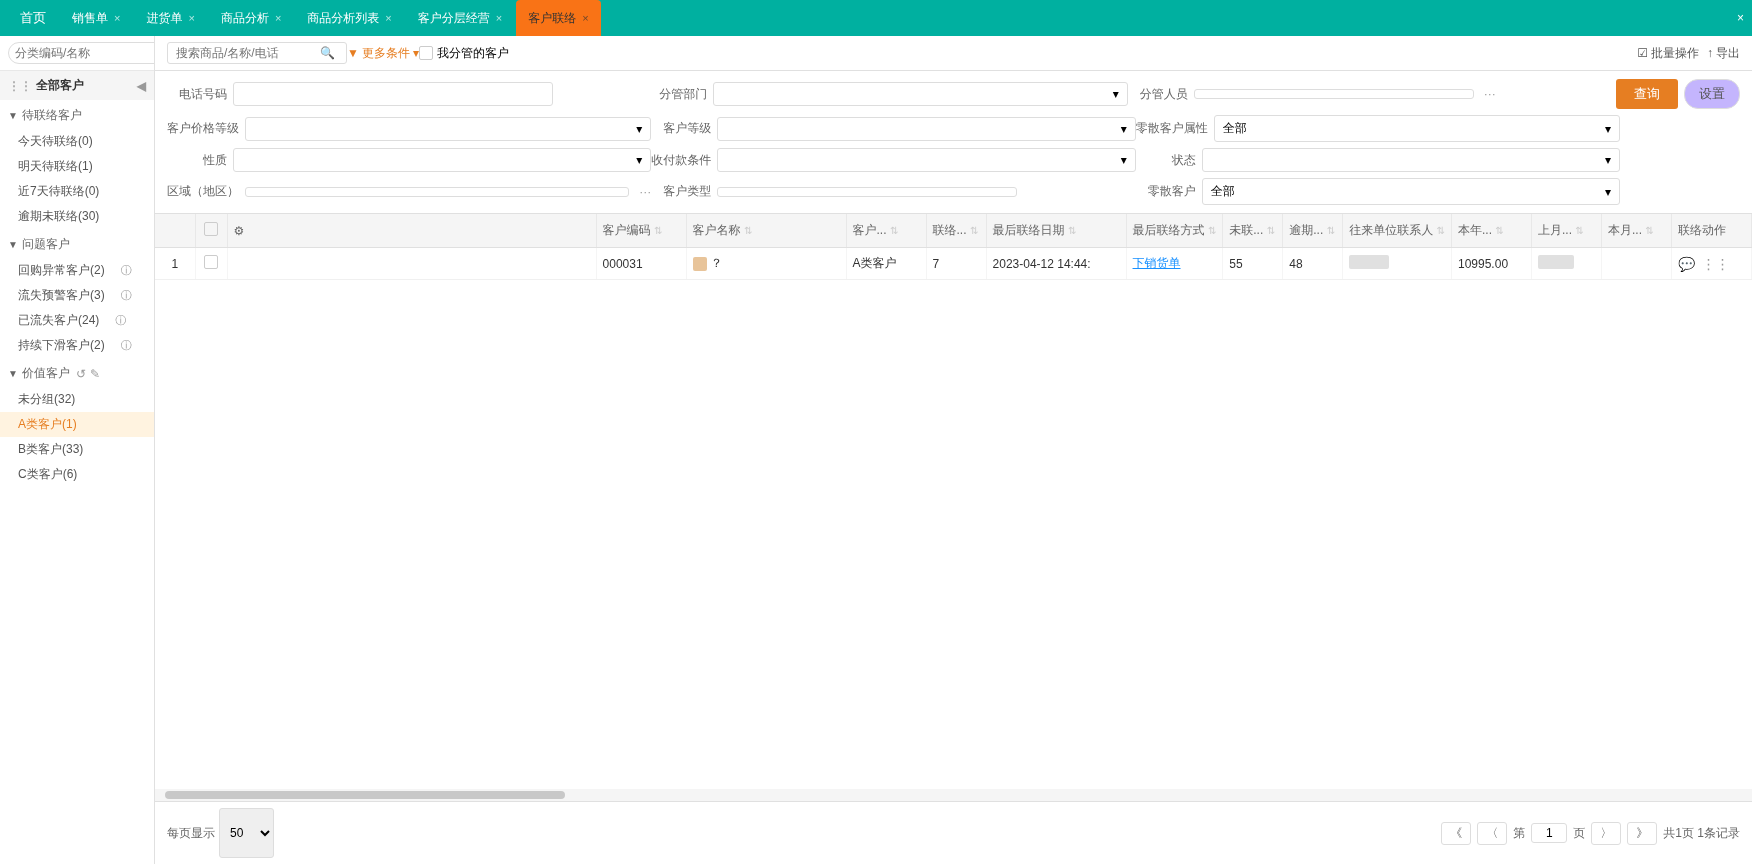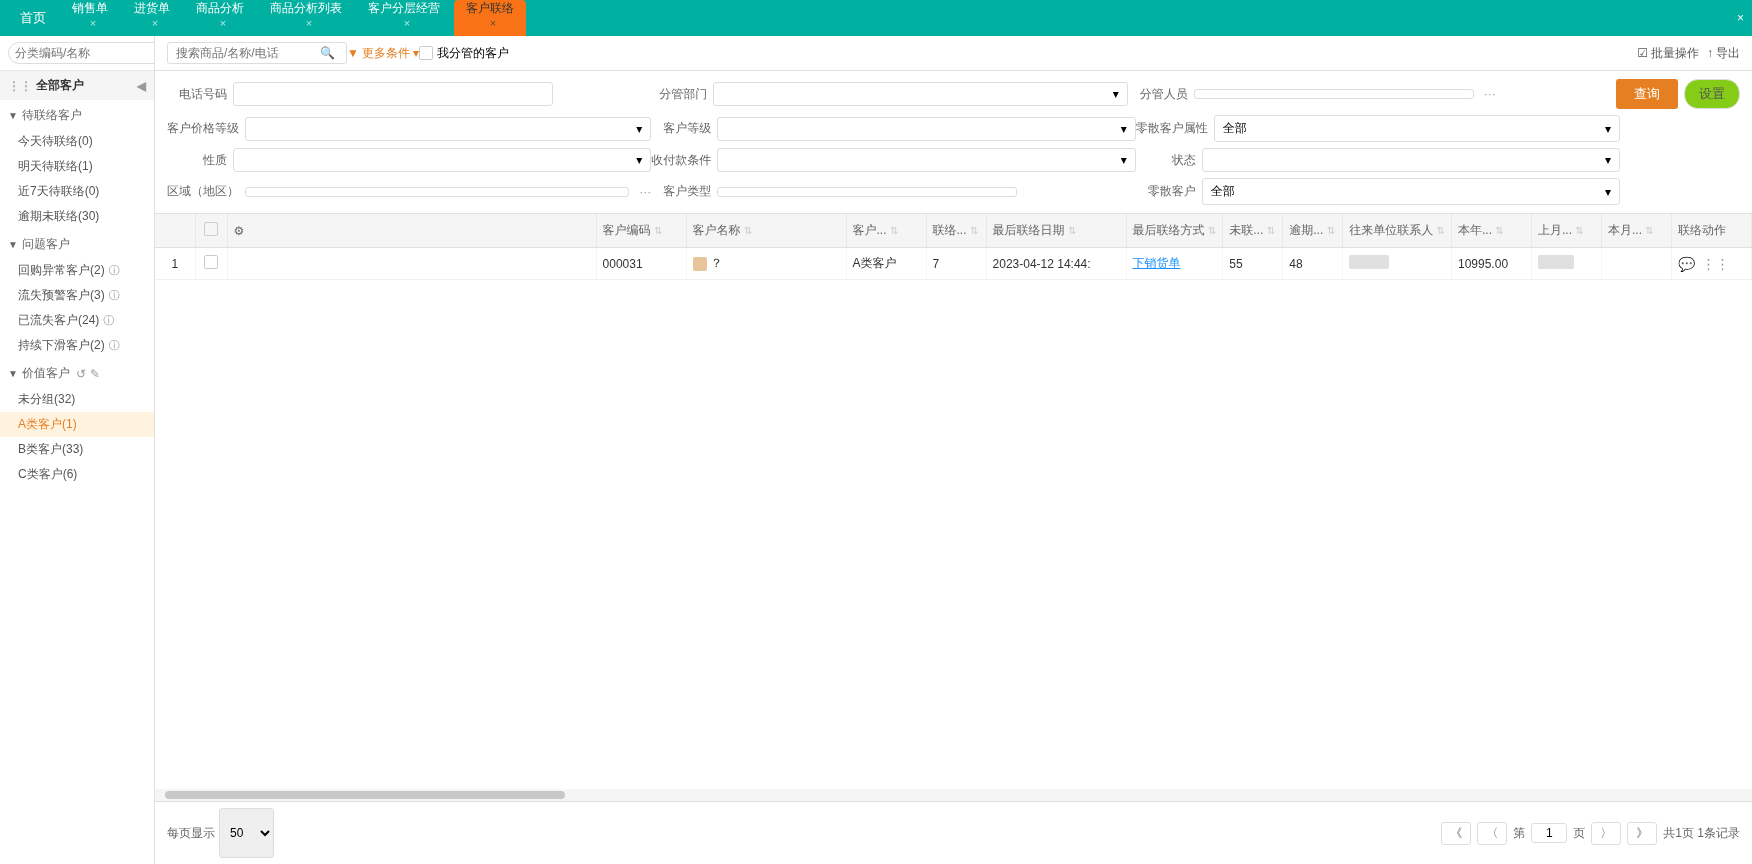--- a/index.html
+++ b/index.html
@@ -1,40 +1,40 @@
 <!DOCTYPE html>
 <html><head>
   <meta charset="utf-8">
   <style>
     * { box-sizing: border-box; margin: 0; padding: 0; font-family: 'Microsoft YaHei', Arial, sans-serif; font-size: 12px; }
     body { background: #f0f0f0; width: 1752px; height: 864px; overflow: hidden; }
     
     
     .top-nav { background: #00b0a0; height: 36px; display: flex; align-items: center; padding: 0 8px; gap: 2px; }
-    .top-nav .nav-item { color: #fff; padding: 0 12px; height: 36px; display: flex; align-items: center; cursor: pointer; font-size: 13px; white-space: nowrap; flex-direction: column; }
+    .top-nav .nav-item { color: #fff; padding: 0 12px; height: 36px; display: flex; align-items: center; cursor: pointer; font-size: 13px; white-space: nowrap; }
     .top-nav .nav-item.active { background: #f97316; color: #333; border-radius: 4px 4px 0 0; }
     .top-nav .nav-item .close-x { margin-left: 6px; font-size: 11px; opacity: 0.7; }
     .top-nav .home-btn { color: #fff; font-size: 13px; padding: 0 12px; cursor: pointer; }
     .top-nav-right { margin-left: auto; color: #fff; cursor: pointer; }
 
     
     .main-layout { display: flex; height: calc(864px - 36px); }
 
     
     .sidebar { width: 155px; background: #fff; border-right: 1px solid #e0e0e0; overflow-y: auto; flex-shrink: 0; }
     .sidebar-search { padding: 6px 8px; border-bottom: 1px solid #e8e8e8; display: flex; align-items: center; gap: 4px; }
     .sidebar-search input { flex: 1; border: 1px solid #ddd; border-radius: 11px; padding: 3px 6px; font-size: 12px; outline: none; }
     .sidebar-all { display: flex; align-items: center; padding: 6px 8px; font-weight: bold; color: #333; background: #f5f5f5; cursor: pointer; }
     .sidebar-all .collapse-icon { margin-left: 4px; color: #999; }
     .sidebar-section { margin-top: 2px; }
     .sidebar-section-title { display: flex; align-items: center; padding: 5px 8px; color: #666; cursor: pointer; }
     .sidebar-section-title .arrow { margin-right: 4px; font-size: 10px; }
     .sidebar-item { padding: 4px 8px 4px 18px; cursor: pointer; color: #555; white-space: nowrap; overflow: hidden; text-overflow: ellipsis; }
     .sidebar-item.active { background: #fff3e0; color: #e67e22; }
-    .sidebar-item.has-info { display: flex; align-items: center; gap: 4px; }
+    .sidebar-item.has-info { display: flex; align-items: center; gap: 16px; }
     .info-icon { color: #999; font-size: 11px; }
 
     
     .content { flex: 1; display: flex; flex-direction: column; overflow: hidden; }
     
     
     .toolbar { background: #fff; padding: 6px 12px; border-bottom: 1px solid #e0e0e0; display: flex; align-items: center; gap: 0; }
     .search-box { display: flex; align-items: center; border: 1px solid #ddd; border-radius: 3px; padding: 3px 8px; gap: 4px; min-width: 180px; }
     .search-box input { border: none; outline: none; font-size: 12px; width: 140px; }
     .filter-btn { color: #e67e22; display: flex; align-items: center; gap: 3px; cursor: pointer; }
@@ -48,21 +48,21 @@
     .filter-row { display: flex; align-items: center; margin-bottom: 6px; }
     .filter-row:last-child { margin-bottom: 0; }
     .filter-field { display: flex; align-items: center; gap: 6px; flex: 1; }
     .filter-label { color: #666; white-space: nowrap; min-width: 60px; text-align: right; }
     .filter-input { flex: 1; border: 1px solid #ddd; border-radius: 3px; padding: 4px 8px; font-size: 12px; outline: none; }
     .filter-select { flex: 1; border: 1px solid #ddd; border-radius: 3px; padding: 4px 8px; font-size: 12px; display: flex; align-items: center; justify-content: space-between; cursor: pointer; background: #fff; min-width: 120px; }
     .filter-select-with-value { flex: 1; border: 1px solid #ddd; border-radius: 3px; padding: 4px 8px; font-size: 12px; display: flex; align-items: center; justify-content: space-between; cursor: pointer; background: #fff; min-width: 120px; }
     .filter-more { color: #999; cursor: pointer; margin-left: 4px; }
     .filter-action { display: flex; gap: 6px; margin-left: 8px; }
     .btn-query { background: #e67e22; color: #fff; border: none; padding: 5px 18px; border-radius: 3px; cursor: pointer; font-size: 13px; }
-    .btn-set { background: #84cc16; color: #555; border: 1px solid #ddd; padding: 5px 14px; border-radius: 14px; cursor: pointer; font-size: 13px; }
+    .btn-set { background: #c4b5fd; color: #555; border: 1px solid #ddd; padding: 5px 14px; border-radius: 14px; cursor: pointer; font-size: 13px; }
 
     
     .table-area { flex: 1; overflow: auto; background: #fff; margin: 0; }
     table { width: 100%; border-collapse: collapse; }
     thead tr { background: #f5f5f5; }
     th { padding: 8px 6px; text-align: left; border-bottom: 1px solid #e0e0e0; border-right: 1px solid #e8e8e8; color: #666; font-weight: normal; white-space: nowrap; font-size: 12px; }
     th.sortable { cursor: pointer; }
     td { padding: 7px 6px; border-bottom: 1px solid #f0f0f0; border-right: 1px solid #f5f5f5; color: #333; font-size: 12px; }
     .col-num { width: 40px; text-align: center; }
     .col-check { width: 32px; text-align: center; }

